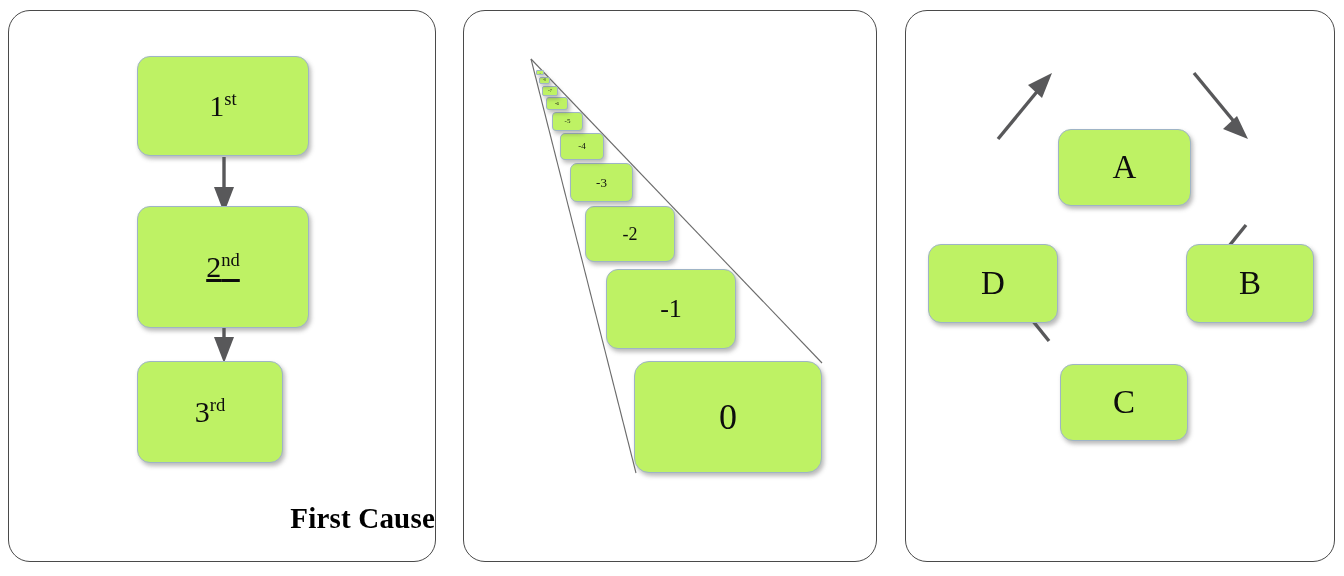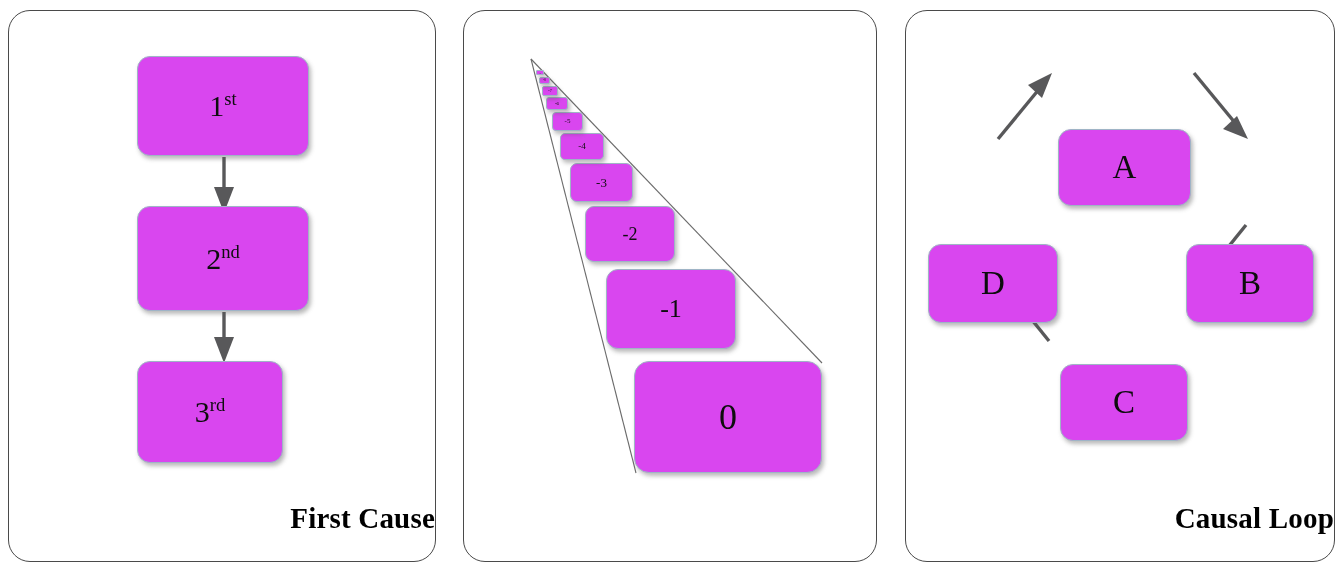--- a/index.html
+++ b/index.html
@@ -55,21 +55,21 @@
     position: absolute;
     top: 0;
     left: 0;
     overflow: visible;
   }
 
   
   .node {
     position: absolute;
     box-sizing: border-box;
-    background: #d946ef;
+    background: #bef264;
     border: 1.1px solid #9fb4c6;
     border-radius: 13px;
     box-shadow: 2px 3px 4px rgba(90,90,90,0.42);
     display: flex;
     align-items: center;
     justify-content: center;
     font-family: "Liberation Serif", serif;
     color: #0d0d0d;
     line-height: 1;
     z-index: 2;
@@ -123,21 +123,21 @@
         <g>
           <path class="arrow-path" d="M 215 301 L 215 332"></path>
           <polygon class="arrow-head" points="215,352 205,326 225,326"></polygon>
         </g>
       </svg>
 
       <div class="node" id="fc-node-1" style="left:128px; top:45px; width:172px; height:100px;">
         <span class="lbl"><span>1</span><sup>st</sup></span>
       </div>
 
-      <div class="node" id="fc-node-2" style="left:128px; top:195px; width:172px; height:105px;">
+      <div class="node" id="fc-node-2" style="left:128px; top:195px; width:172px; height:122px;text-decoration:underline;">
         <span class="lbl"><span>2</span><sup>nd</sup></span>
       </div>
 
       <div class="node" id="fc-node-3" style="left:128px; top:350px; width:146px; height:102px;">
         <span class="lbl"><span>3</span><sup>rd</sup></span>
       </div>
 
     </div>
     <div class="panel-caption">First Cause</div>
   </div>
@@ -231,16 +231,15 @@
 
       <div class="node loop-node" style="left:154px; top:353px; width:128px; height:77px;">
         <span class="lbl">C</span>
       </div>
 
       <div class="node loop-node" style="left:22px; top:233px; width:130px; height:79px;">
         <span class="lbl">D</span>
       </div>
 
     </div>
-    <div class="panel-caption">Causal Loop</div>
   </div>
 
 </div>
 
 </body></html>

